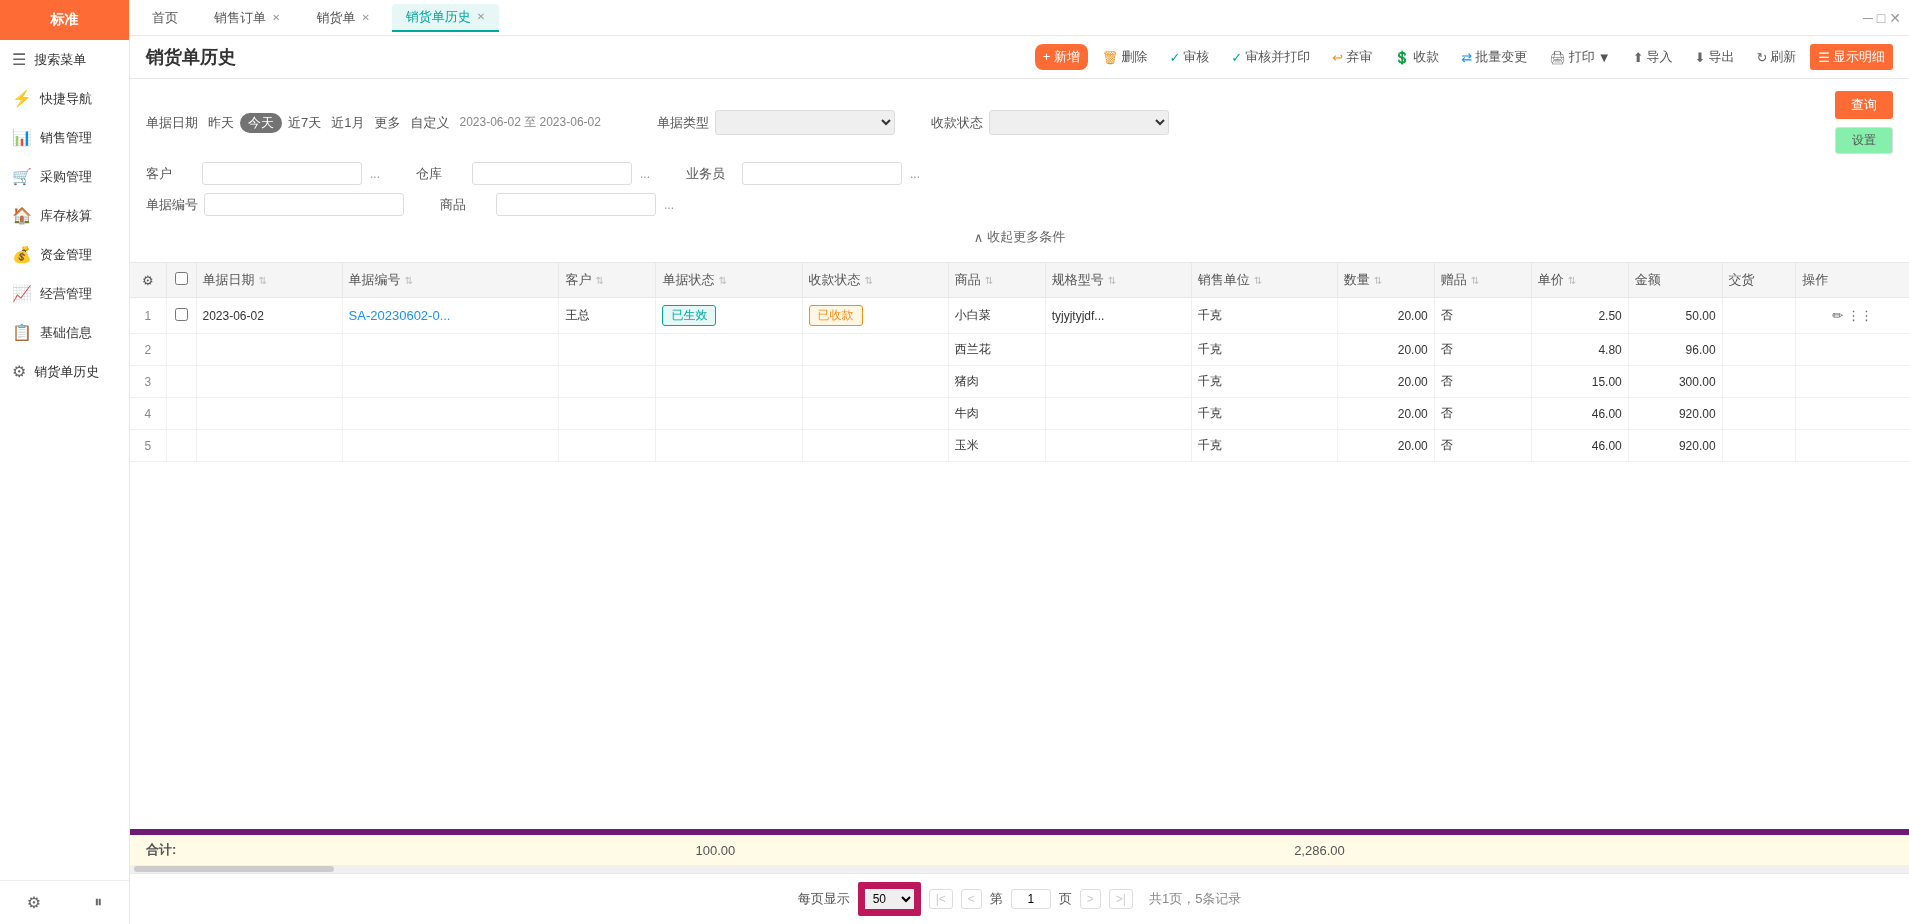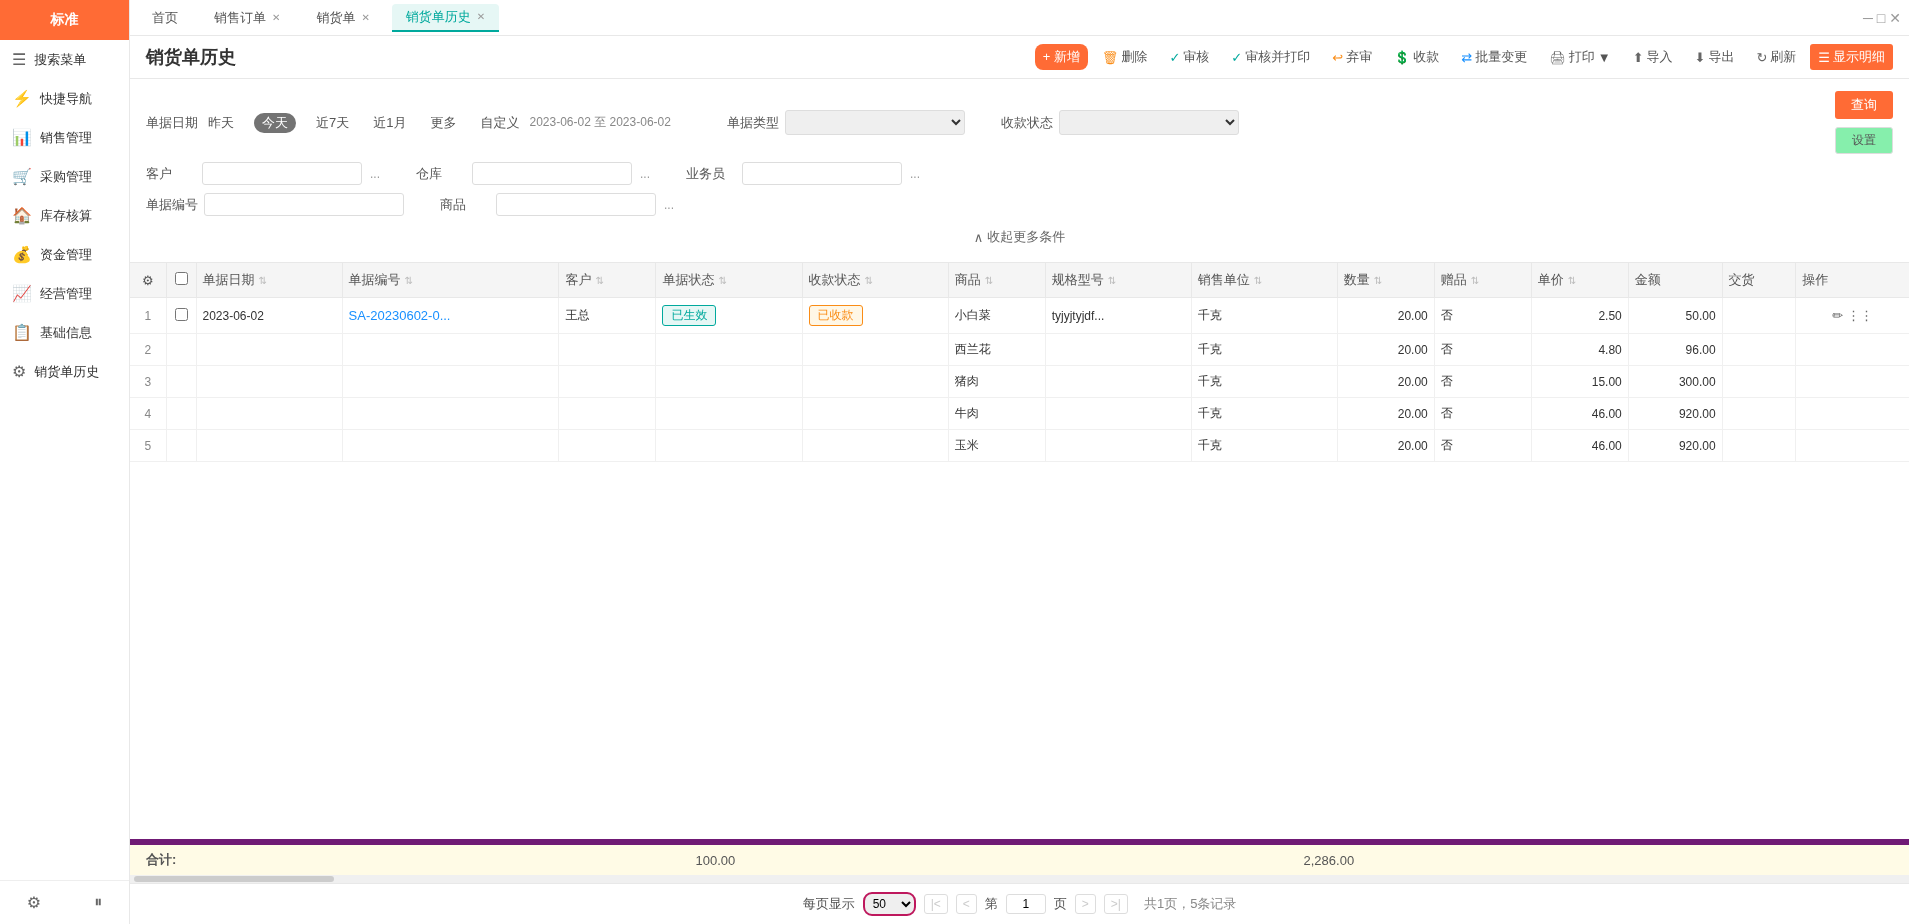--- a/index.html
+++ b/index.html
@@ -141,21 +141,21 @@
     .filter-select {
       border: 1px solid #ddd;
       border-radius: 3px;
       padding: 3px 6px;
       width: 180px;
       color: #333;
       outline: none;
     }
     .date-shortcuts {
       display: flex;
-      gap: 16px;
+      gap: 2px;
       align-items: center;
       font-size: 12px;
     }
     .date-shortcut {
       cursor: pointer;
       color: #555;
       padding: 1px 4px;
     }
     .date-shortcut.active {
       background: #737373;
@@ -273,22 +273,22 @@
     .page-btn.disabled { color: #ccc; cursor: not-allowed; }
     .page-input {
       width: 40px;
       border: 1px solid #ddd;
       border-radius: 3px;
       padding: 2px 4px;
       text-align: center;
       font-size: 12px;
     }
     .page-select {
-      border: 2px solid #be185d;
-      border-radius: 9px;
+      border: 7px solid #be185d;
+      border-radius: 2px;
       padding: 2px 4px;
       font-size: 12px;
     }
 
     
     .scrollbar-row {
       height: 8px;
       background: #f0f0f0;
       display: flex;
       align-items: center;
@@ -712,21 +712,21 @@
             </tr>
           </tbody>
       </table>
     </div>
 
     <div class="table-footer">
       <span class="footer-label">合计:</span>
       <div style="flex:1;"></div>
       <span style="min-width:100px;text-align:right;padding-right:60px;">100.00</span>
       <div style="flex:1;"></div>
-      <span style="min-width:100px;text-align:right;padding-right:40px;">2,286.00</span>
+      <span style="min-width:100px;padding-right:40px;">2,286.00</span>
       <div style="flex:1;"></div>
     </div>
 
     <div class="scrollbar-row">
       <div class="scrollbar-thumb"></div>
     </div>
 
     <div class="pagination">
       <span>每页显示</span>
       <select class="page-select">

